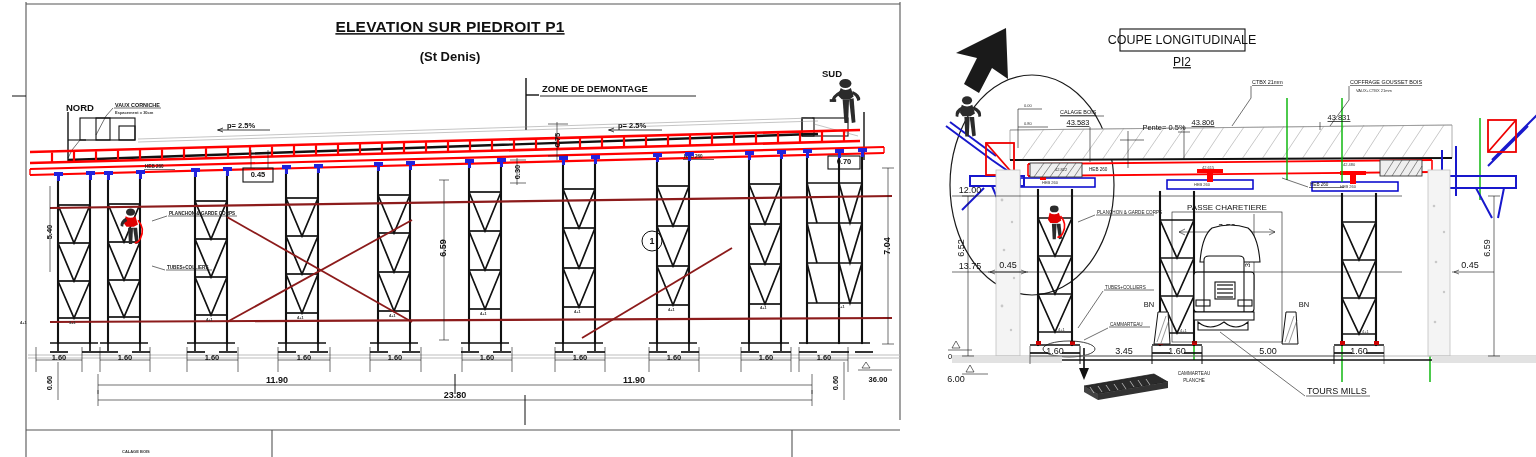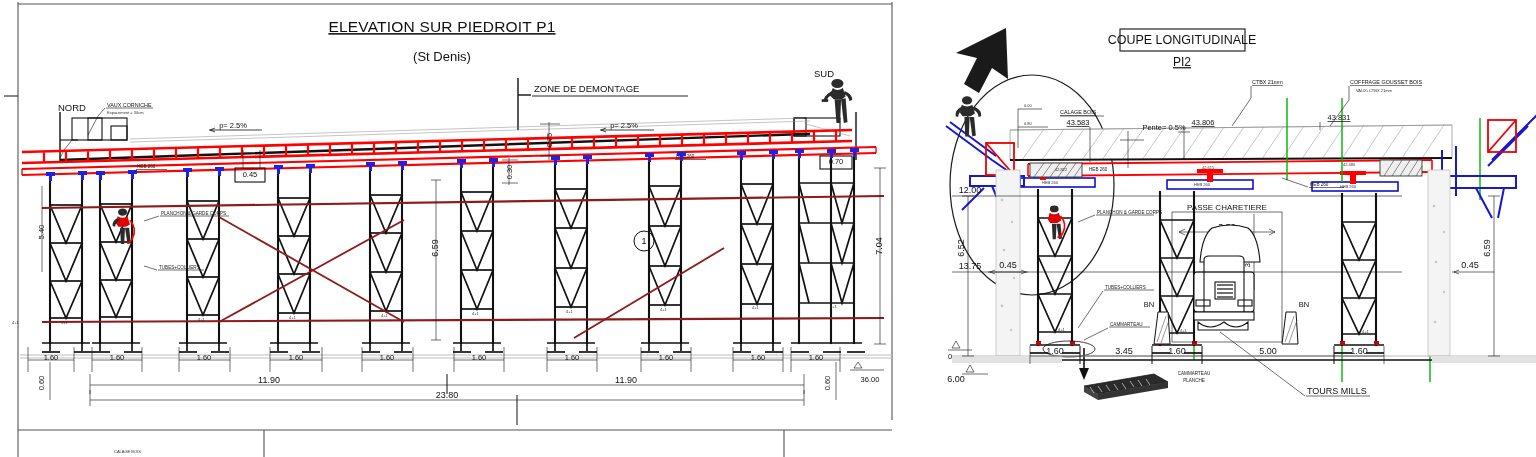--- a/index.html
+++ b/index.html
@@ -9,21 +9,21 @@
     font-family: "Liberation Sans", sans-serif;
   }
   #root {
     position: relative;
     width: 1536px;
     height: 457px;
     background: #ffffff;
     overflow: hidden;
   }
   .panel { position: absolute; top: 0; height: 457px; }
-  #left-panel  { left: 4px;   width: 905px; }
+  #left-panel  { left: 12px;   width: 905px; font-weight: bold; }
   #right-panel { left: 932px; width: 631px; }
 
   svg { display: block; }
   .t {
     font-family: "Liberation Sans", sans-serif;
     fill: #111;
     dominant-baseline: middle;
   }
   .title-main { font-size: 15.5px; text-anchor: middle; letter-spacing:.2px;}
   .title-sub  { font-size: 13px;  text-anchor: middle; }

